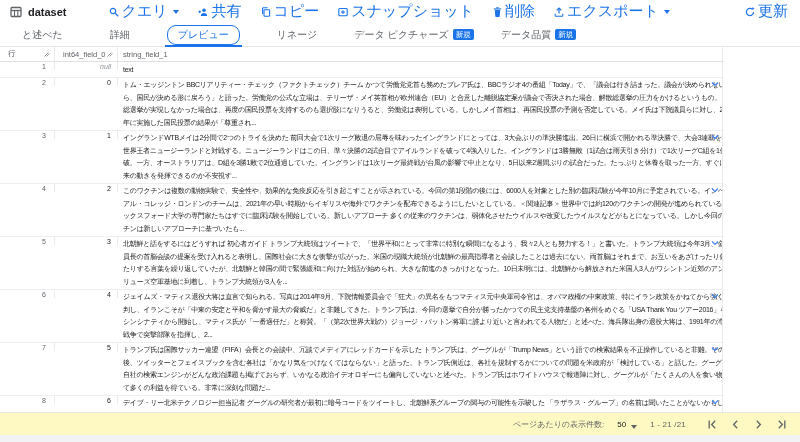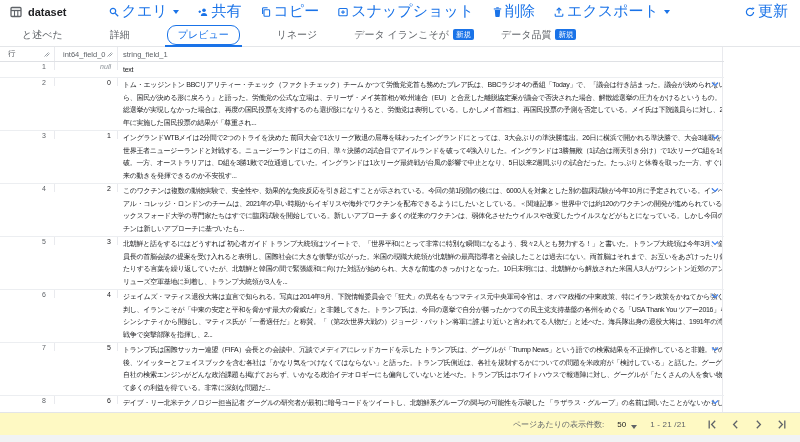--- a/index.html
+++ b/index.html
@@ -172,21 +172,21 @@
       <span class="pill">詳細</span>
     </div>
     <div class="tab active">
       <span class="pill">プレビュー</span>
       <span class="indicator"></span>
     </div>
     <div class="tab">
       <span class="pill">リネージ</span>
     </div>
     <div class="tab">
-      <span>データ イランこそが</span>
+      <span>データ ピクチャーズ</span>
       <span class="badge">新規</span>
     </div>
     <div class="tab">
       <span>データ品質</span>
       <span class="badge">新規</span>
     </div>
   </div>
 
   <div class="tablewrap">
     <div class="thead">

